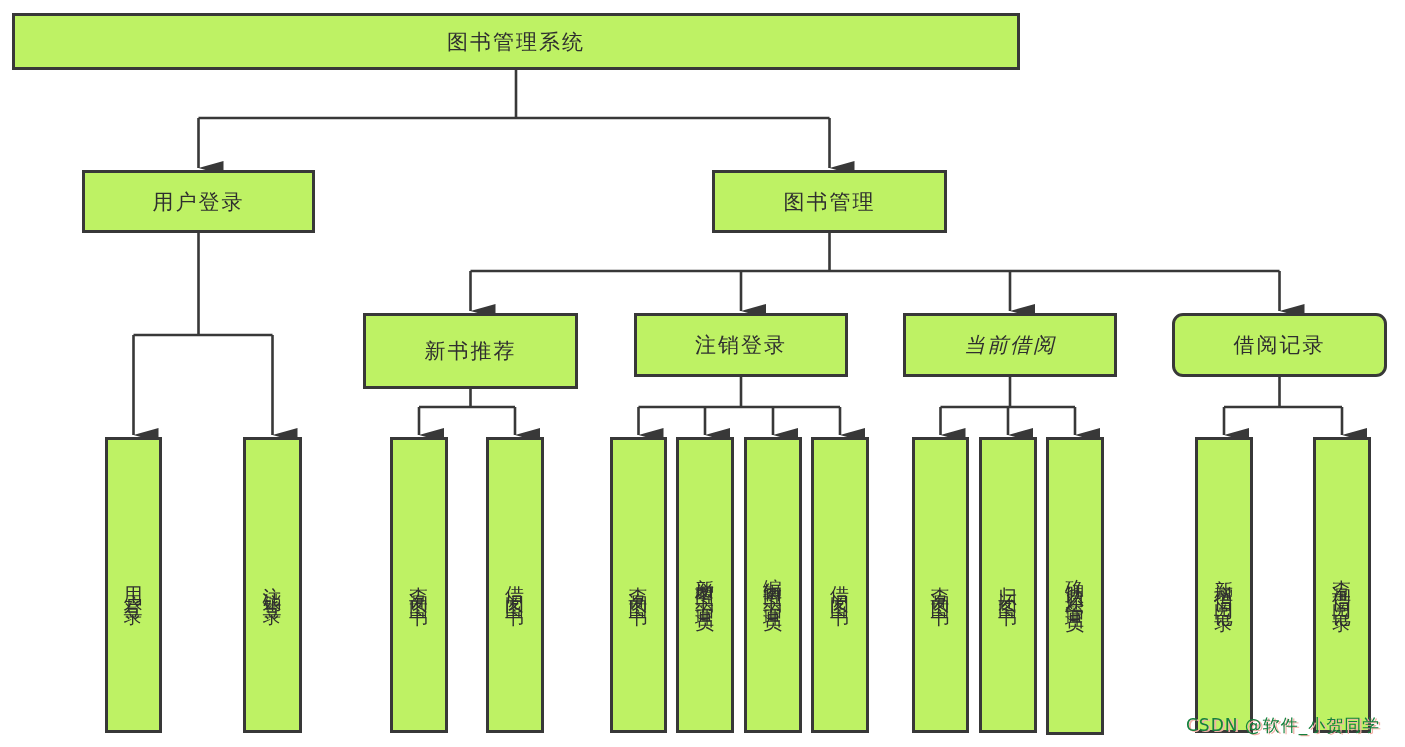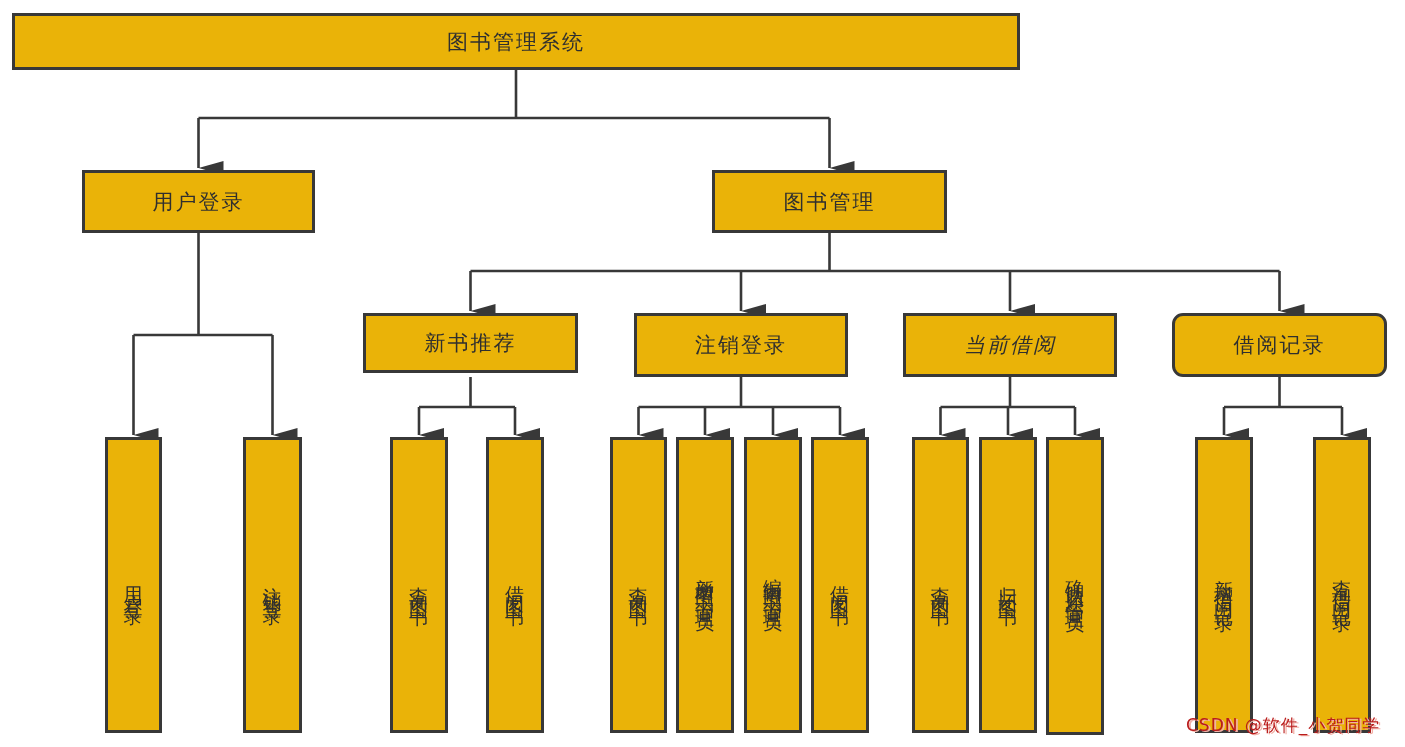--- a/index.html
+++ b/index.html
@@ -2,33 +2,33 @@
 <html><head>
 <meta charset="utf-8">
 <style>
   html,body { margin:0; padding:0; background:#ffffff; }
   .canvas {
     position:relative; width:1405px; height:747px; background:#ffffff;
     font-family:"DejaVu Sans","Liberation Sans",sans-serif; overflow:hidden;
   }
   .wires { position:absolute; left:0; top:0; width:1405px; height:747px; z-index:1; }
   .box {
-    position:absolute; box-sizing:border-box; background:#eab308;
+    position:absolute; box-sizing:border-box; background:#bef264;
     border:3px solid #383838; color:#2f2f2f; z-index:2;
     display:flex; align-items:center; justify-content:center;
   }
   .box.h span { font-size:21px; letter-spacing:2px; white-space:nowrap; }
   .box.v span {
     writing-mode:vertical-rl; text-orientation:mixed;
     font-size:19px; letter-spacing:7px; line-height:1; white-space:nowrap;
   }
   .box.v.long span { letter-spacing:5px; }
   .watermark {
     position:absolute; left:1186px; top:714px; z-index:3;
-    font-size:17px; color:#b91c1c; letter-spacing:1px; white-space:nowrap;
+    font-size:17px; color:#15803d; letter-spacing:1px; white-space:nowrap;
     text-shadow:2px 1px 0 #f2b1a7;
   }
 </style>
 </head>
 <body>
 
 <div class="canvas">
 
   <svg class="wires" viewBox="0 0 1405 747" xmlns="http://www.w3.org/2000/svg">
     <defs>
@@ -77,21 +77,21 @@
     <span>图书管理系统</span>
   </div>
 
   <div class="box h" style="left:82px; top:170px; width:233px; height:63px;">
     <span>用户登录</span>
   </div>
   <div class="box h" style="left:712px; top:170px; width:235px; height:63px;justify-content:center;">
     <span>图书管理</span>
   </div>
 
-  <div class="box h" style="left:363px; top:313px; width:215px; height:60px;">
+  <div class="box h" style="left:363px; top:313px; width:215px; height:76px;">
     <span>新书推荐</span>
   </div>
   <div class="box h" style="left:634px; top:313px; width:214px; height:64px;">
     <span>注销登录</span>
   </div>
   <div class="box h" style="left:903px; top:313px; width:214px; height:64px;font-style:italic;">
     <span>当前借阅</span>
   </div>
   <div class="box h" style="left:1172px; top:313px; width:215px; height:64px;border-radius:11px;">
     <span>借阅记录</span>

